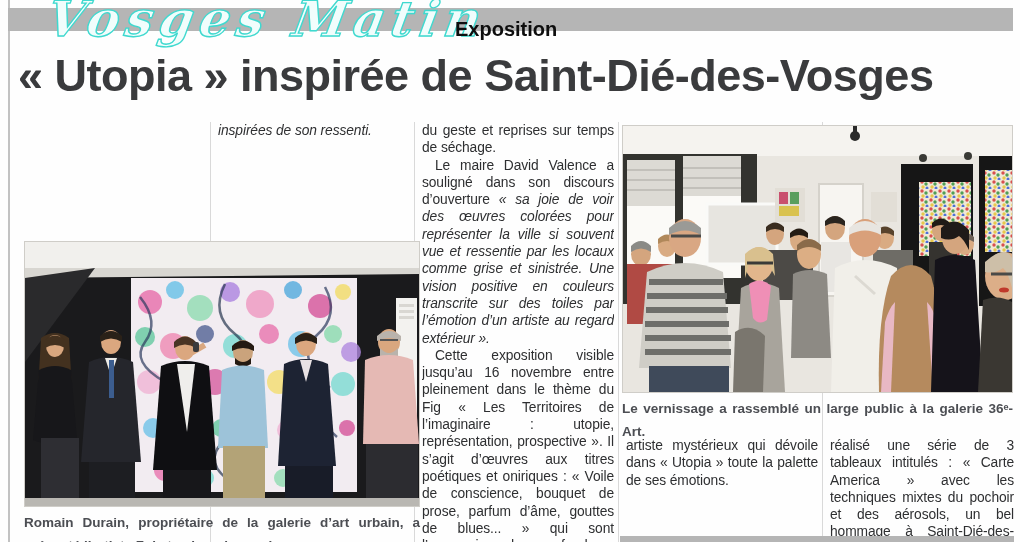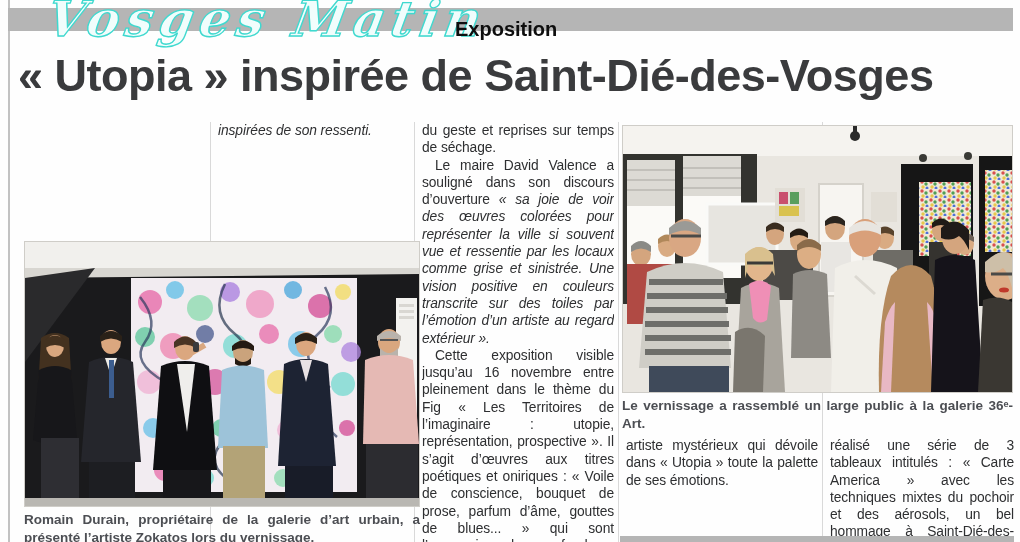--- a/index.html
+++ b/index.html
@@ -23,21 +23,21 @@
   #col1{left:14px;width:192px;height:110px;}
   #col2{left:218px;width:192px;height:110px;font-style:italic;}
   #col3{left:422px;width:192px;height:420px;}
   #col4{left:626px;width:192px;top:437px;height:104px;}
   #col5{left:830px;width:184px;top:437px;height:104px;}
   .sep{position:absolute;top:122px;width:1px;height:420px;background:#d9d9d9;}
   figure{margin:0;position:absolute;}
   #photo-group{left:24px;top:233px;width:396px;margin-top:8px;}
   #photo-crowd{left:622px;top:125px;width:391px;}
   figure svg{display:block;border:1px solid #cfcdc8;}
-  figcaption{font-size:13.5px;font-weight:bold;color:#4c4e53;line-height:18px;
+  figcaption{font-size:13.5px;font-weight:bold;color:#4c4e53;line-height:23px;
         margin-top:4px;text-align:justify;}
   em{font-style:italic;}
 </style>
 </head>
 <body>
 
 <div id="page">
 
   <div class="edge-v"></div>
   <div id="header-bar" class="bar"></div>

